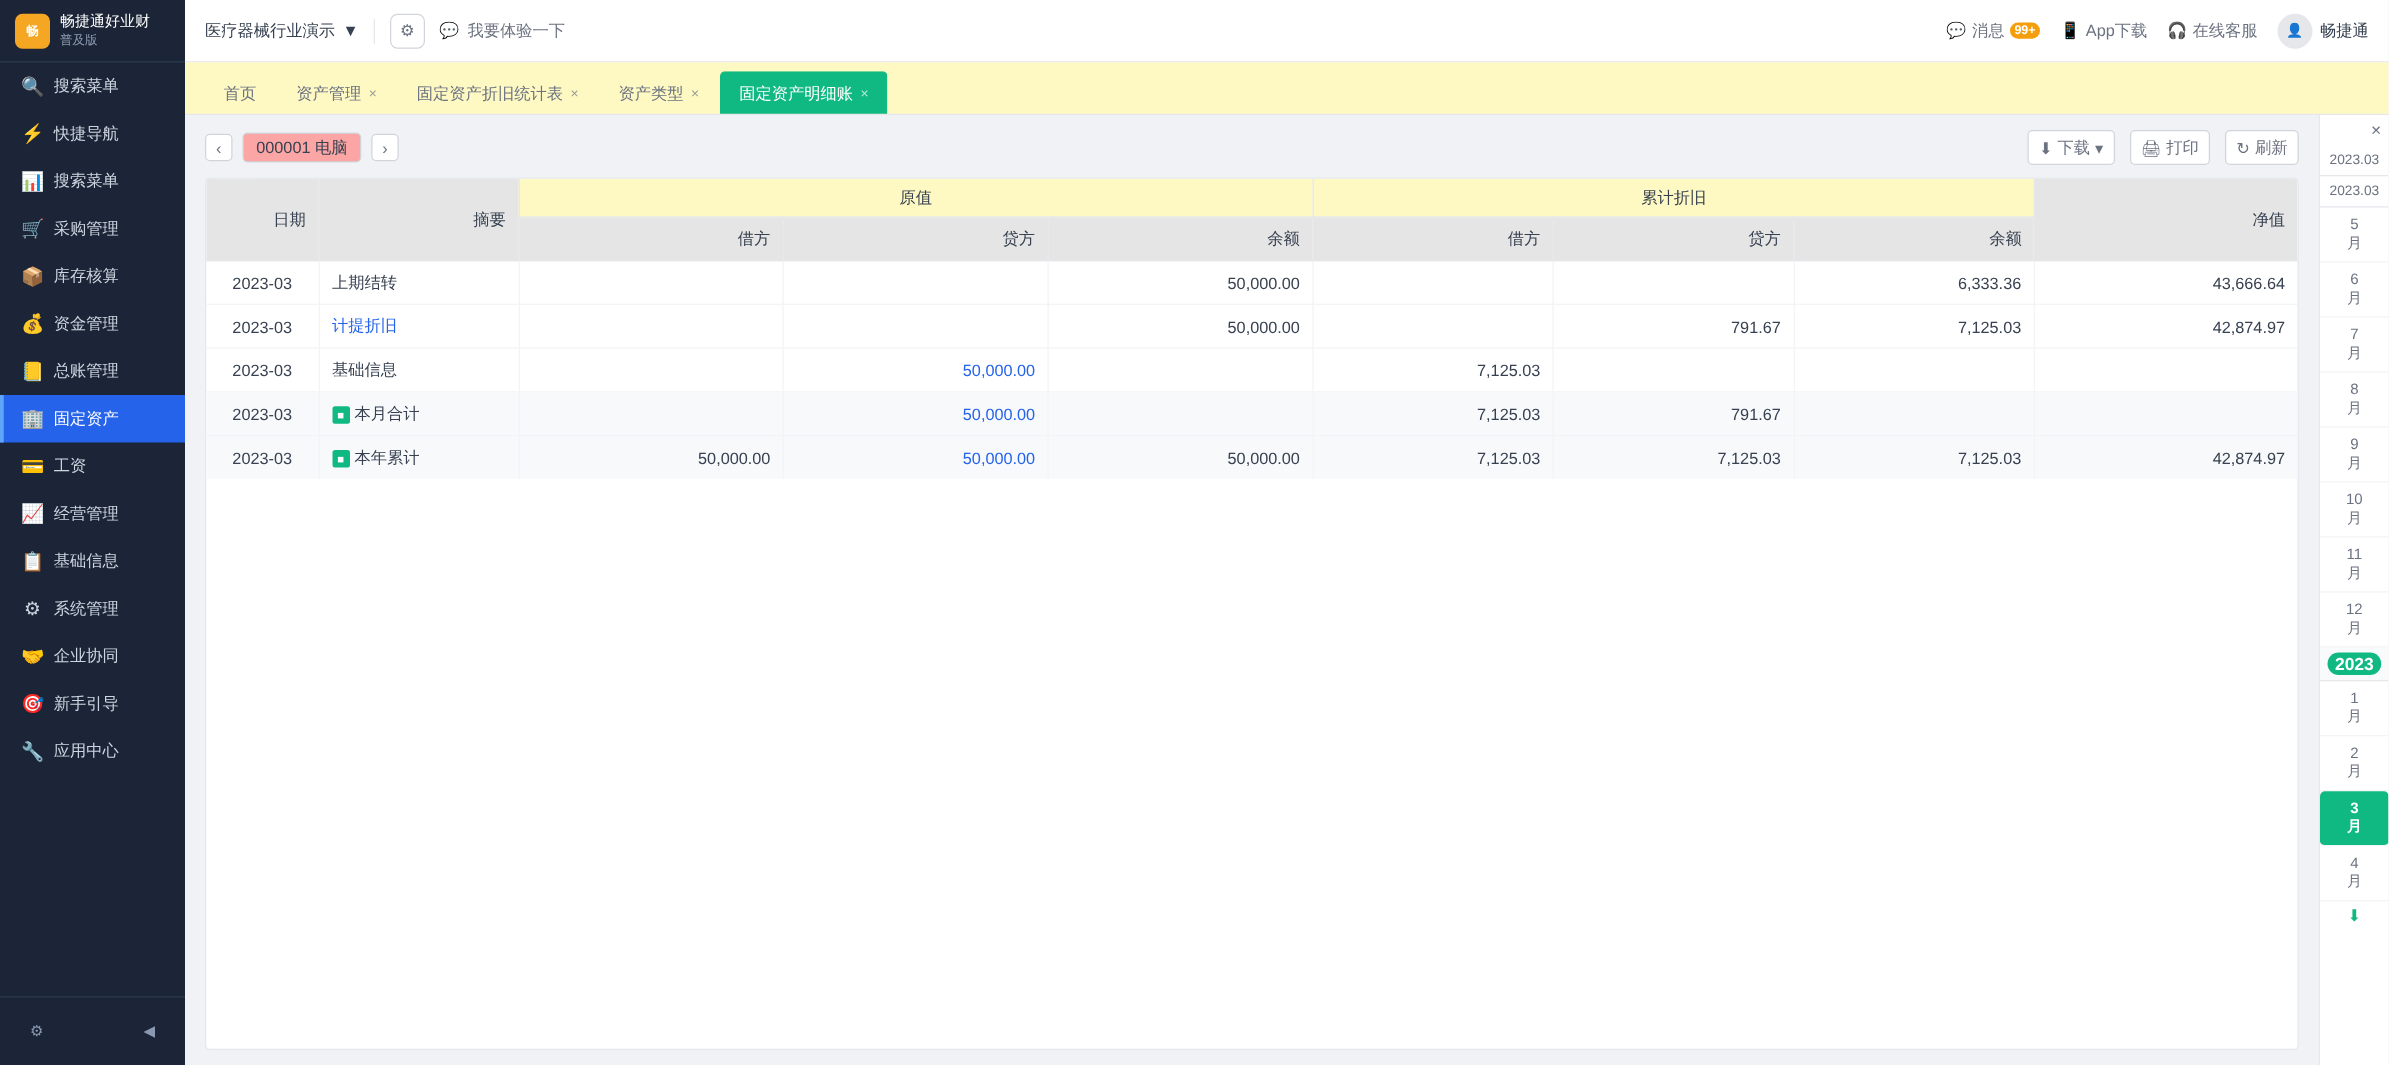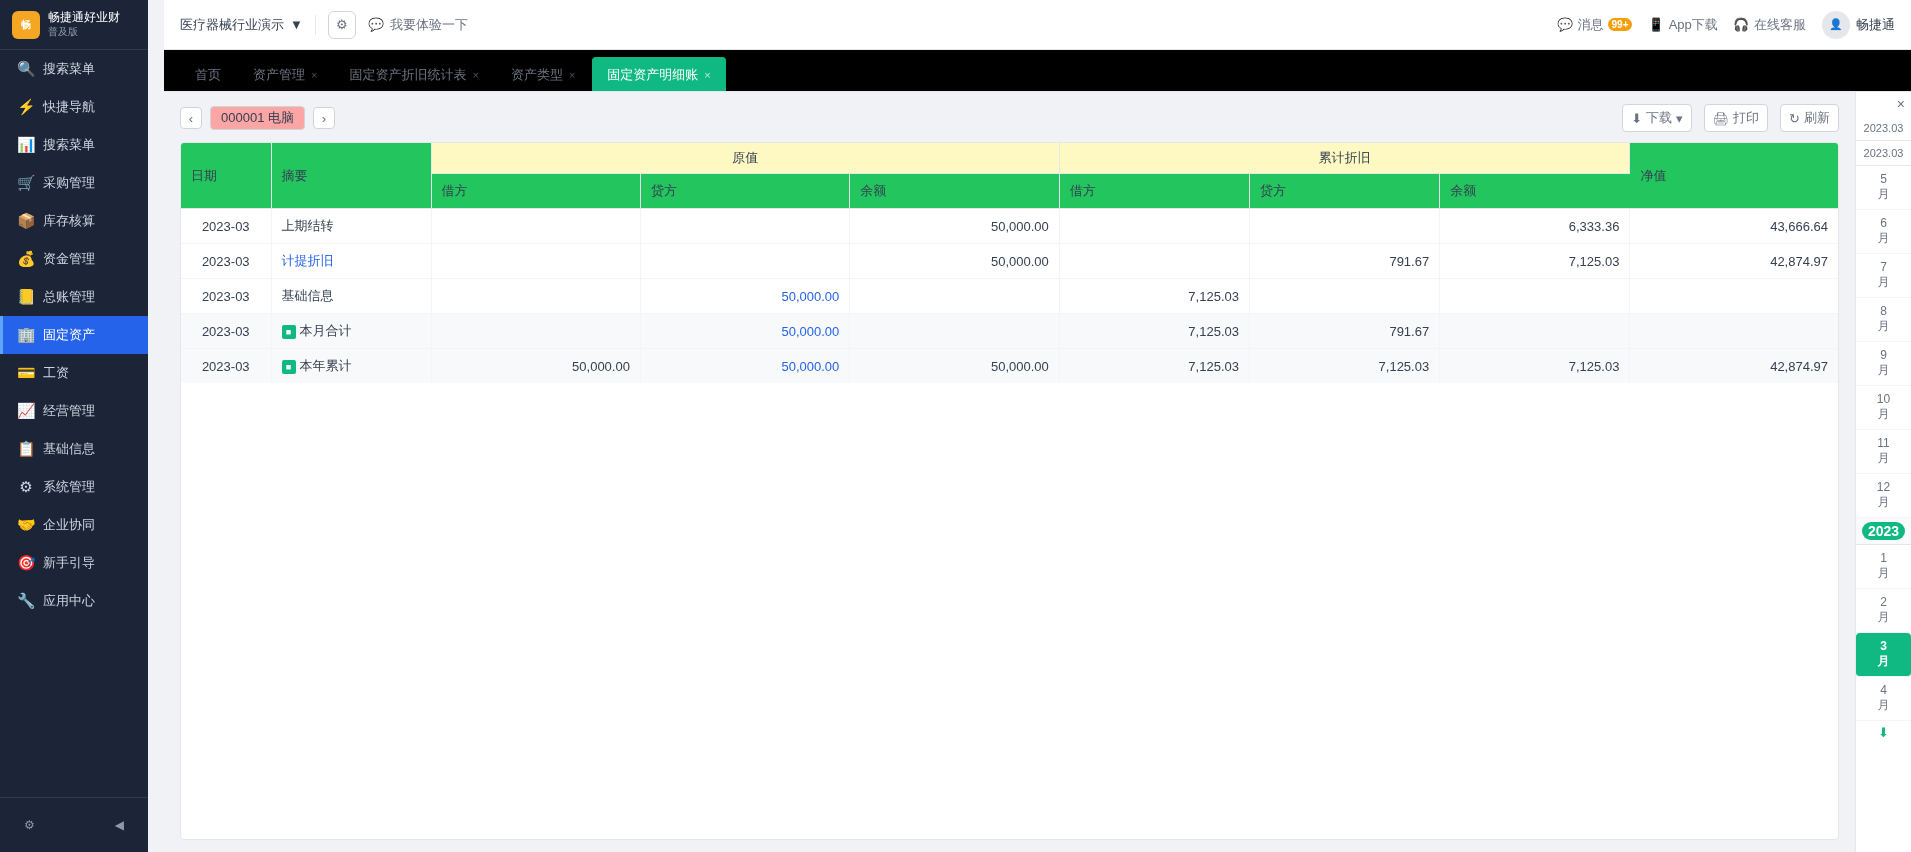--- a/index.html
+++ b/index.html
@@ -53,21 +53,20 @@
     .sidebar-bottom-item {
       display: flex; align-items: center; padding: 8px 14px; cursor: pointer; color: #8a99b0; gap: 8px; font-size: 12px;
     }
 
     
     .main-area {
       flex: 1;
       display: flex;
       flex-direction: column;
       overflow: hidden;
-      margin-left: 16px;
     }
 
     
     .topbar {
       height: 50px;
       background: #fff;
       border-bottom: 1px solid #e5e7eb;
       display: flex;
       align-items: center;
       padding: 0 16px;
@@ -95,21 +94,21 @@
       background: #ef4444; color: white; font-size: 10px; border-radius: 10px;
       padding: 1px 4px; min-width: 18px; text-align: center; font-weight: bold;
     }
     .badge-plus { background: #f59e0b; }
     .topbar-user { display: flex; align-items: center; gap: 6px; cursor: pointer; color: #374151; }
     .user-avatar { width: 28px; height: 28px; background: #e5e7eb; border-radius: 50%; display: flex; align-items: center; justify-content: center; font-size: 11px; color: #6b7280; }
 
     
     .tabs-bar {
       height: 42px;
-      background: #000000;
+      background: #fef9c3;
       border-bottom: 1px solid #e5e7eb;
       display: flex;
       align-items: flex-end;
       padding: 0 0 0 16px;
       flex-shrink: 0;
       gap: 2px;
     }
     .tab {
       height: 34px;
       padding: 0 14px;
@@ -178,23 +177,23 @@
       border: 1px solid #e5e7eb;
       border-radius: 4px;
       background: #fff;
     }
     table {
       width: 100%;
       border-collapse: collapse;
       font-size: 13px;
     }
     thead tr th {
-      background: #22c55e;
+      background: #e5e5e5;
       padding: 8px 10px;
-      text-align: left;
+      text-align: right;
       border-bottom: 1px solid #e5e7eb;
       border-right: 1px solid #e5e7eb;
       font-weight: 500;
       color: #374151;
       white-space: nowrap;
     }
     thead tr th:last-child { border-right: none; }
     .th-group {
       background: #fef9c3;
       text-align: center;

